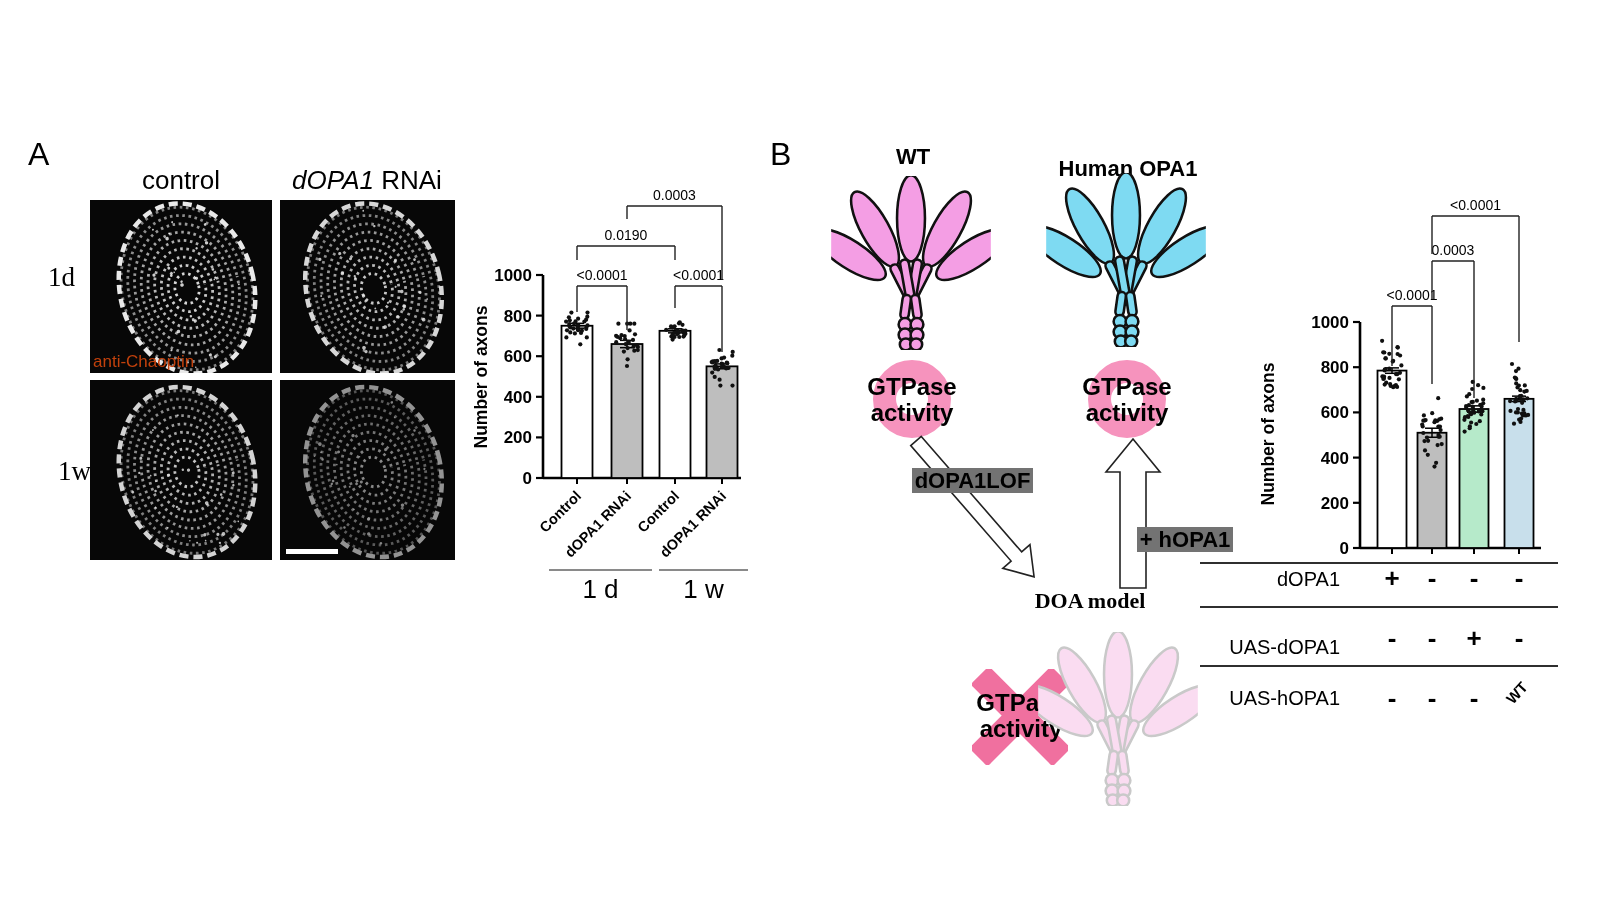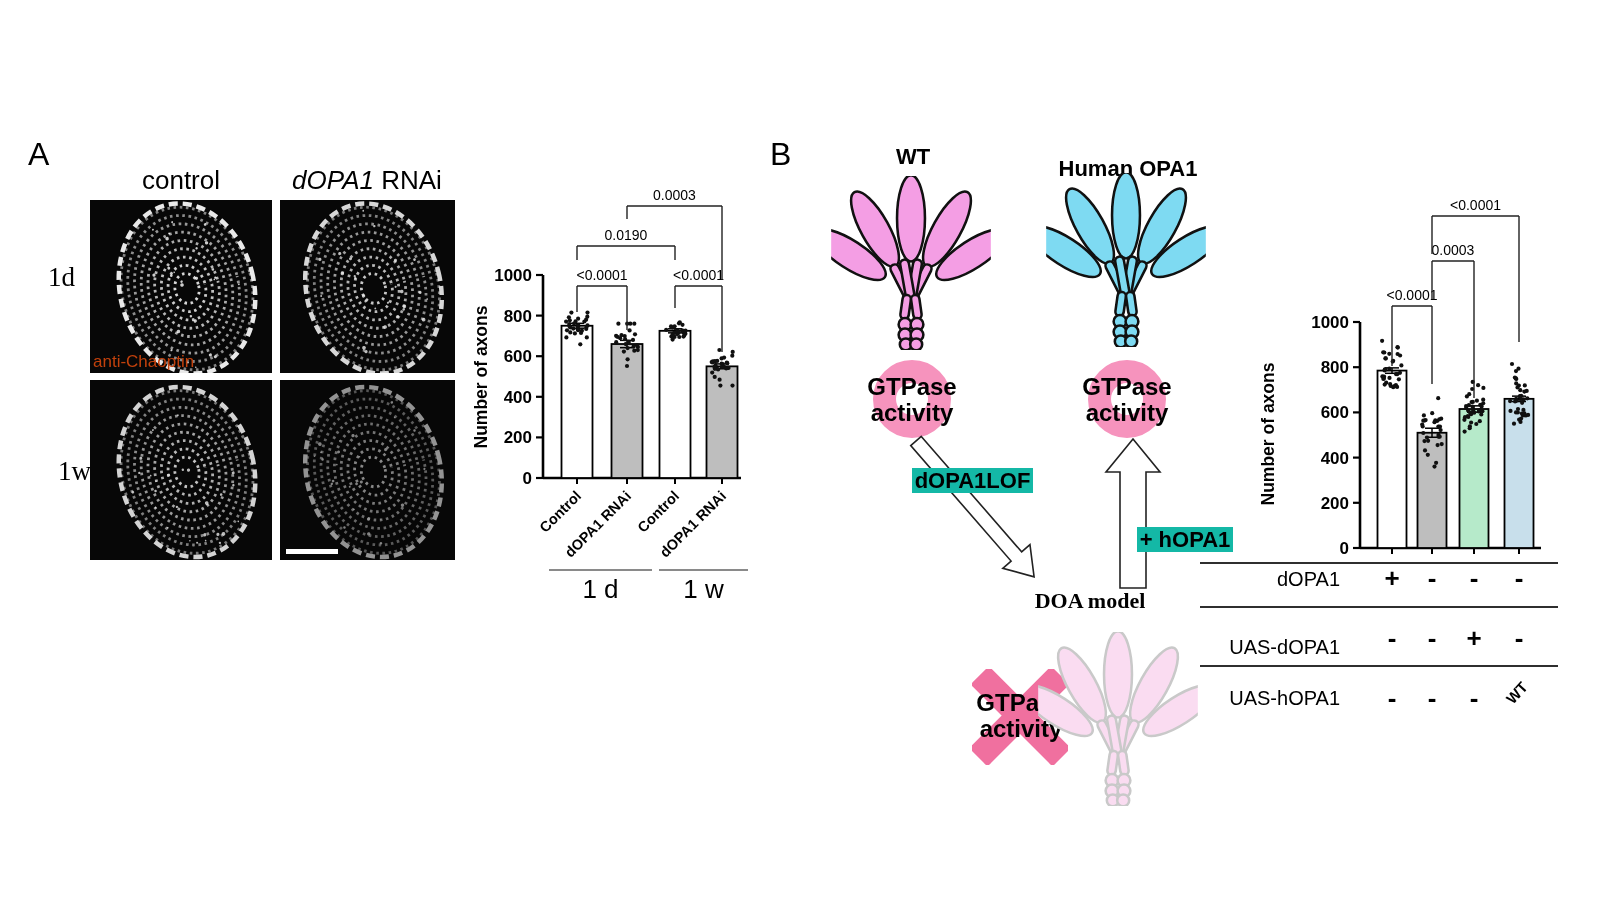--- a/index.html
+++ b/index.html
@@ -6,21 +6,21 @@
   body{width:1600px;height:900px;font-family:"Liberation Sans",sans-serif;color:#000;}
   .canvas{position:relative;width:1600px;height:900px;background:#fff;overflow:hidden;}
   .abs{position:absolute;}
   .panel-letter{font-size:32px;}
   .col-hdr{font-size:26px;text-align:center;}
   .row-lab{font-size:27px;font-family:Liberation Serif, serif;}
   .stain-lab{color:#c2410c;font-size:17px;}
   .flower-title{font-weight:bold;font-size:22px;text-align:center;}
   .ring-text{font-weight:bold;font-size:24px;line-height:26px;text-align:center;}
   .arrow-label{font-weight:bold;font-size:22px;text-align:center;}
-  .arrow-label span{background:#14b8a6;padding:0 3px;margin-left:16px;}
+  .arrow-label span{background:#737373;padding:0 3px;margin-left:16px;}
   .doa-title{font-weight:bold;font-size:22px;text-align:center;}
   .trow-label{font-size:20px;text-align:right;}
   .tcell{font-weight:800;font-size:26px;text-align:center;line-height:30px;}
   .tcell.wt-rot{font-size:15px;font-weight:bold;transform:rotate(-48deg);line-height:18px;}
   .sep{background:#2f2f2f;height:2px;}
   svg text{font-family:"Liberation Sans",sans-serif;fill:#000;}
   i{font-style:italic;}
 </style>
 </head>
 <body>

